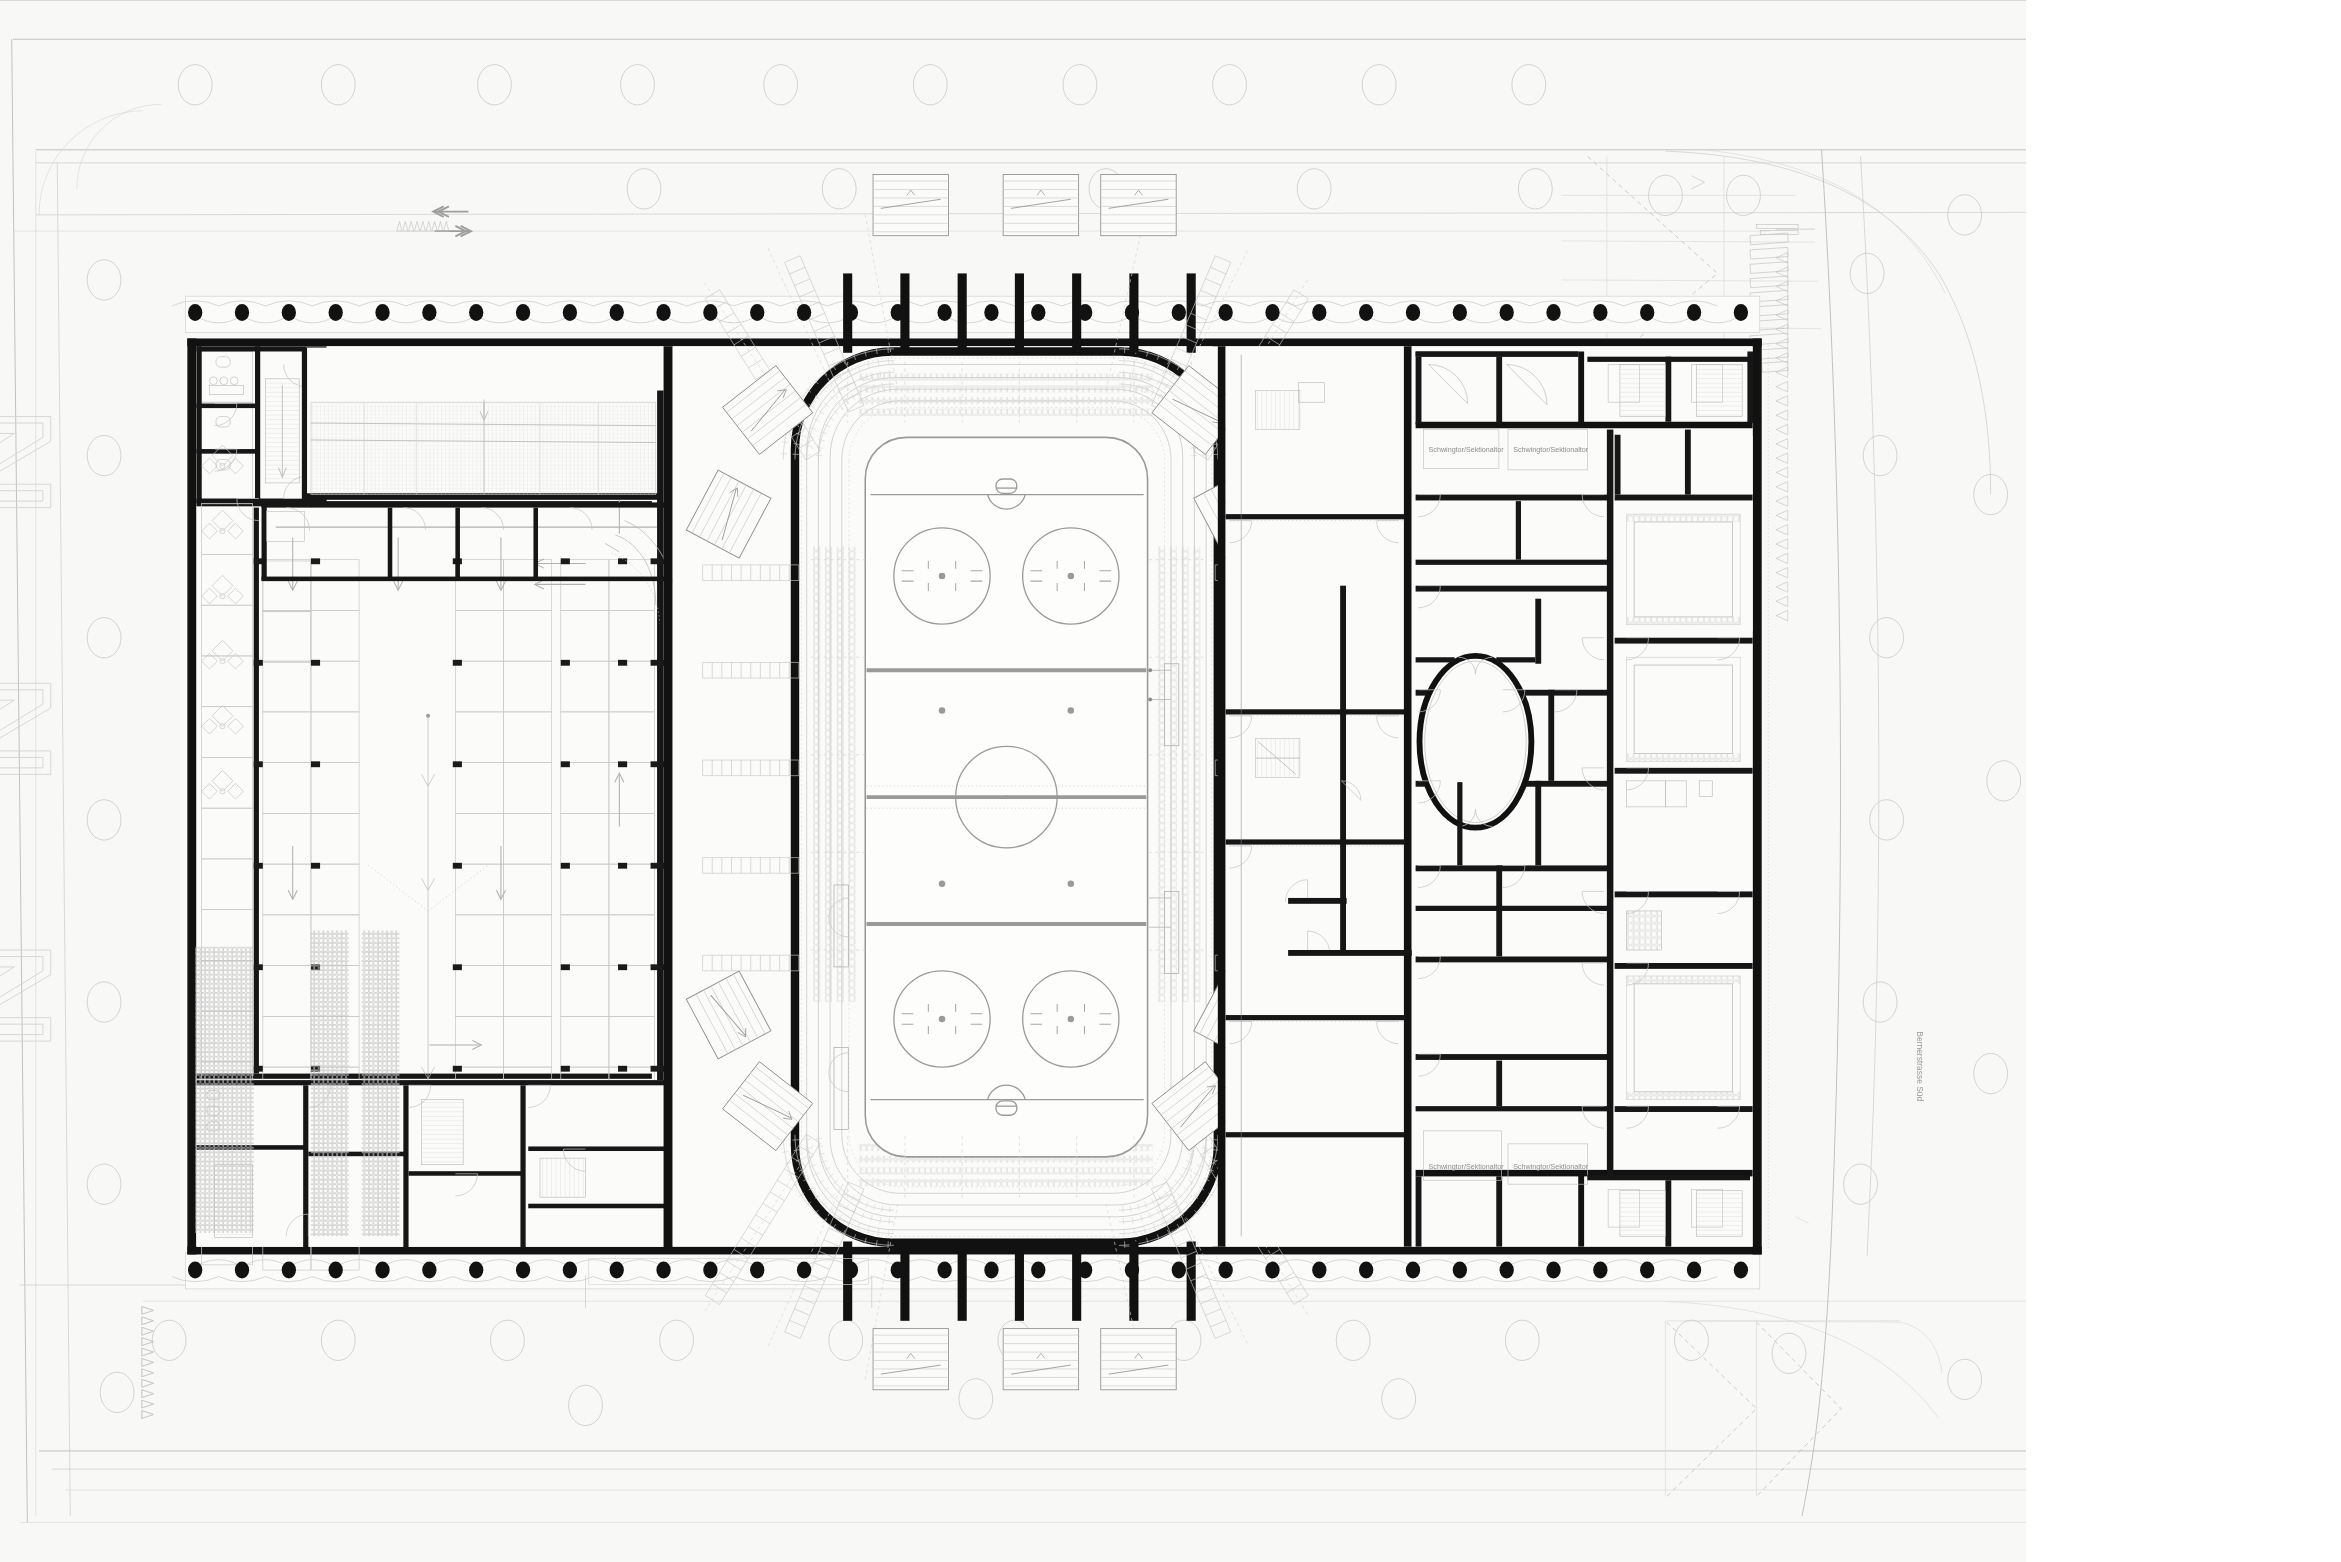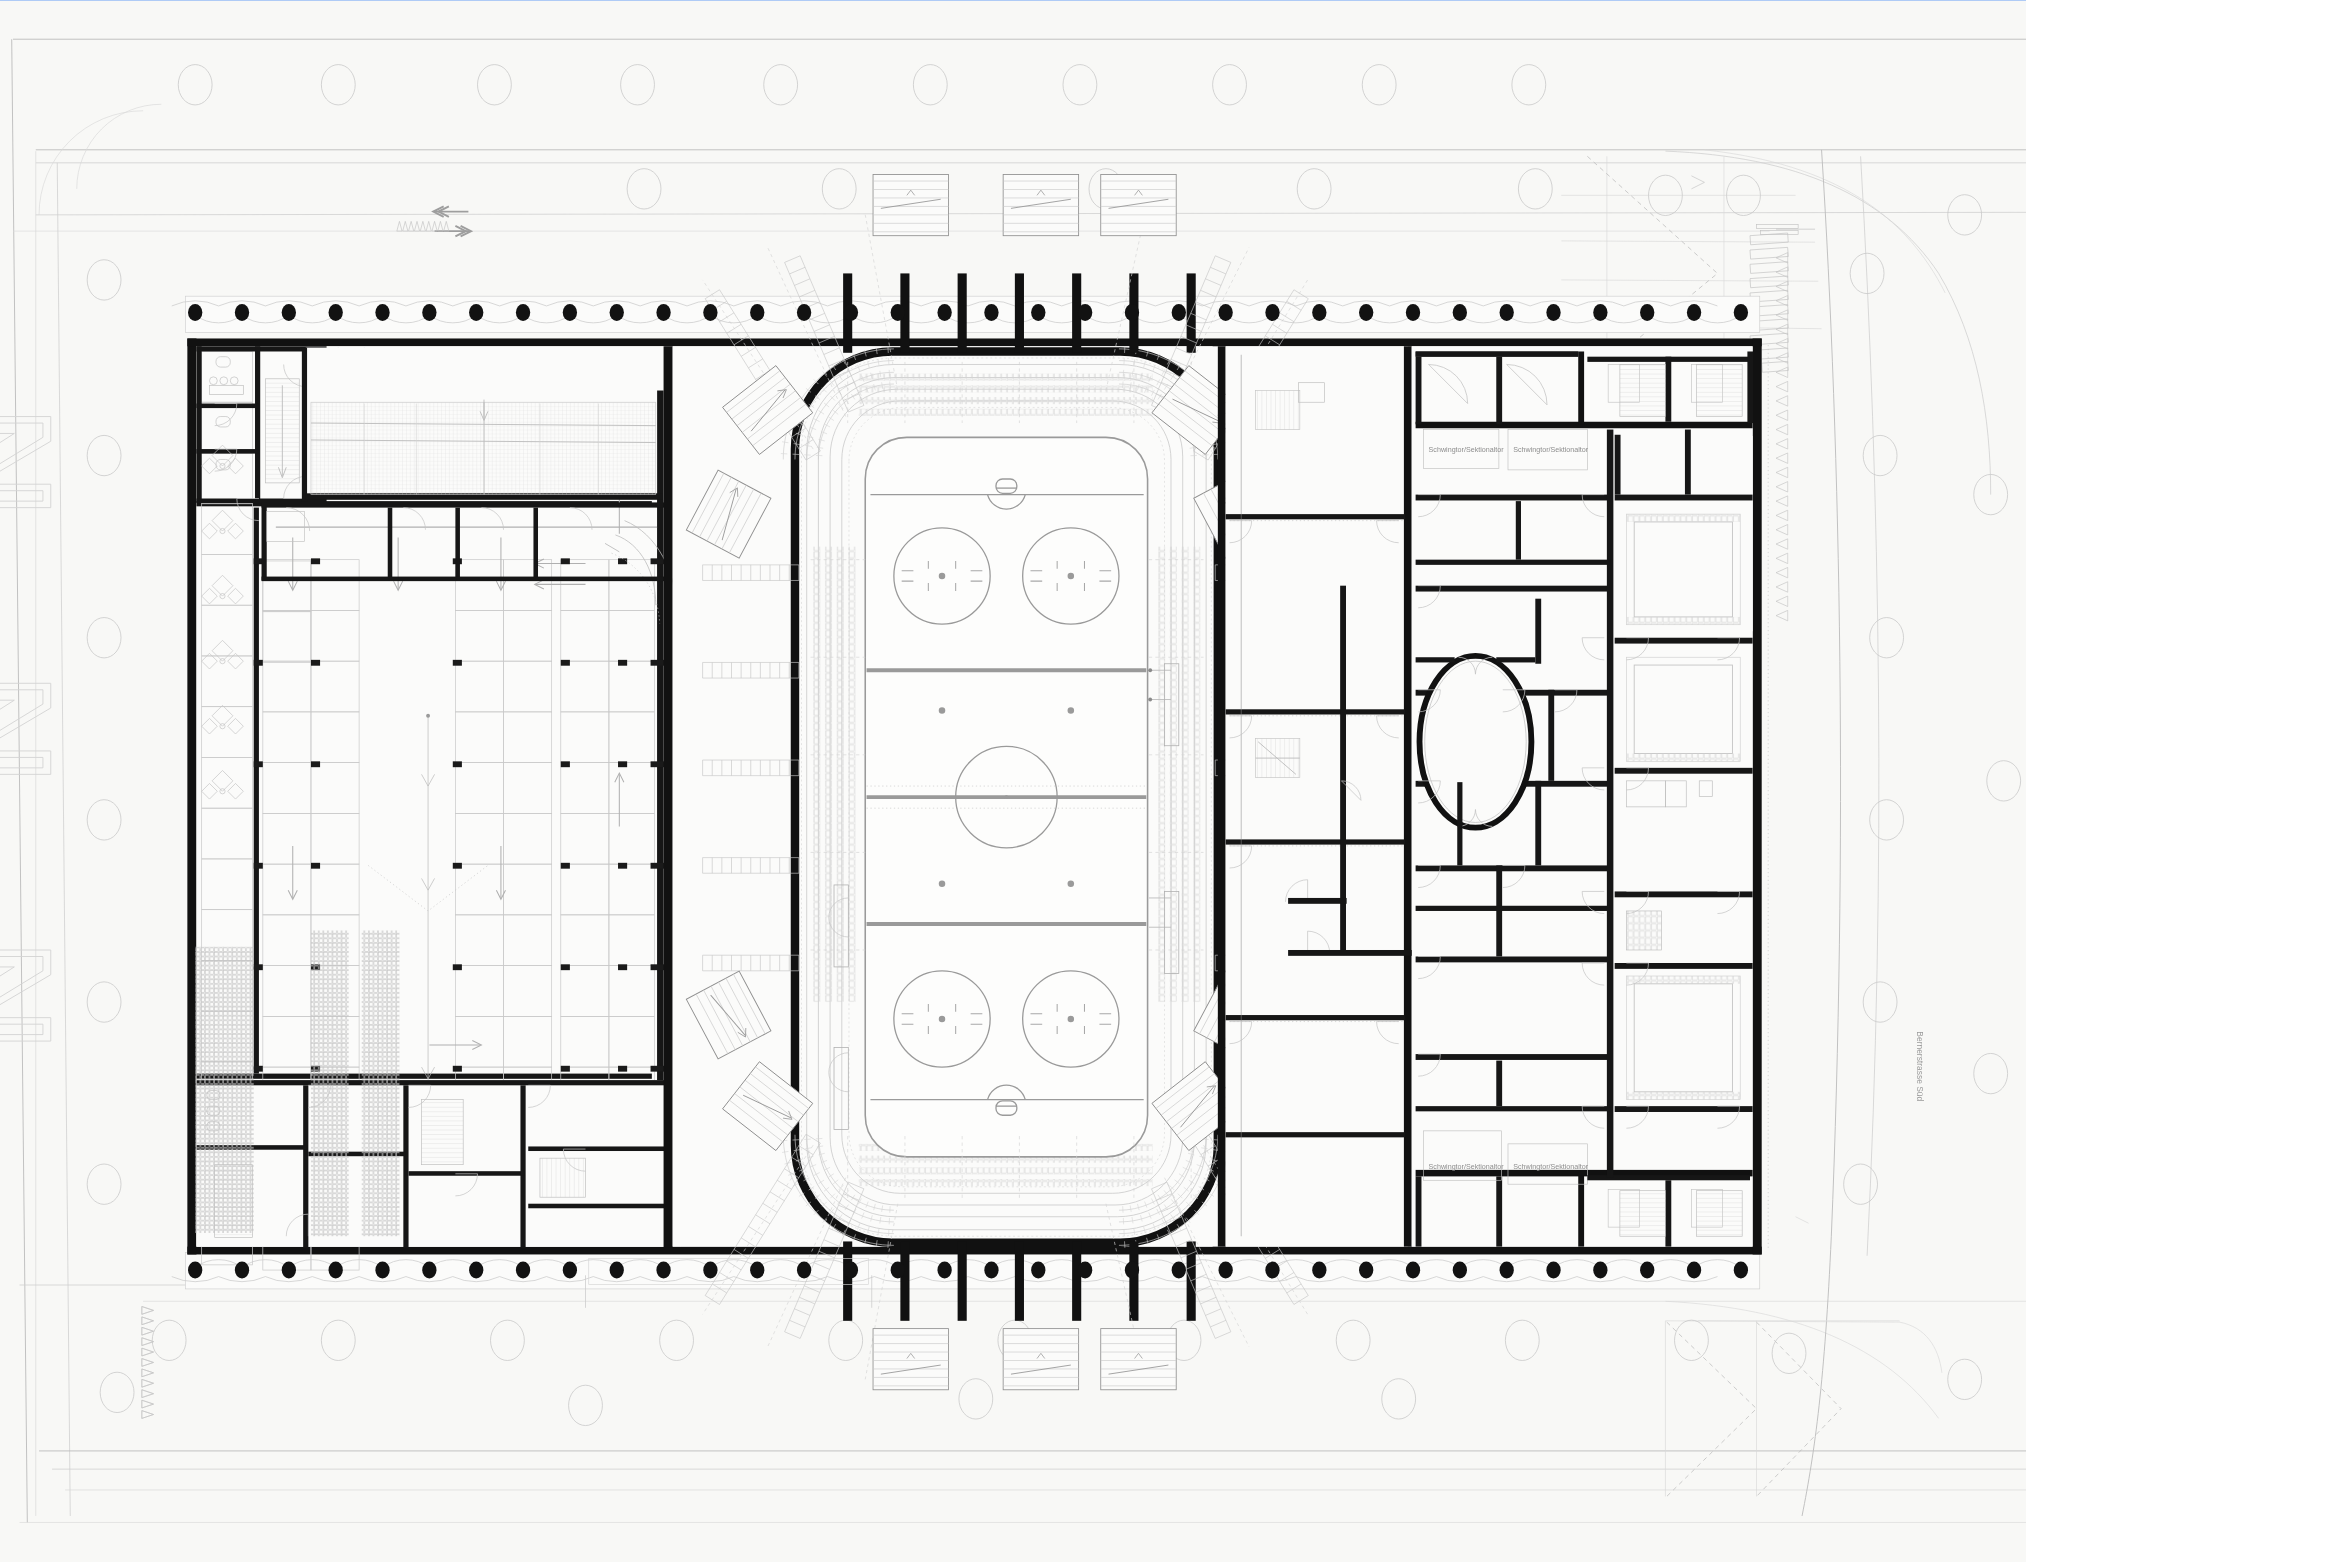--- a/index.html
+++ b/index.html
@@ -1,21 +1,21 @@
 <!DOCTYPE html>
 <html style="font-size:10.4px"><head>
 <meta charset="utf-8">
 <title>Ice Arena Ground Floor Plan</title>
 <style>
   html,body{margin:0;padding:0;background:#ffffff;}
   body{font-family:"Liberation Sans",sans-serif;}
   #sheet{
     position:relative;
     width:2026px;height:1563px;
-    background:#3b82f6;
+    background:#a3a3a3;
     overflow:hidden;
   }
   #sheet svg{position:absolute;top:0;left:0;width:2342px;height:1563px;display:block;}
   text{font-family:"Liberation Sans",sans-serif;fill:#8d8d8d;}
 </style>
 </head>
 <body>
 
 <div id="sheet">
 

